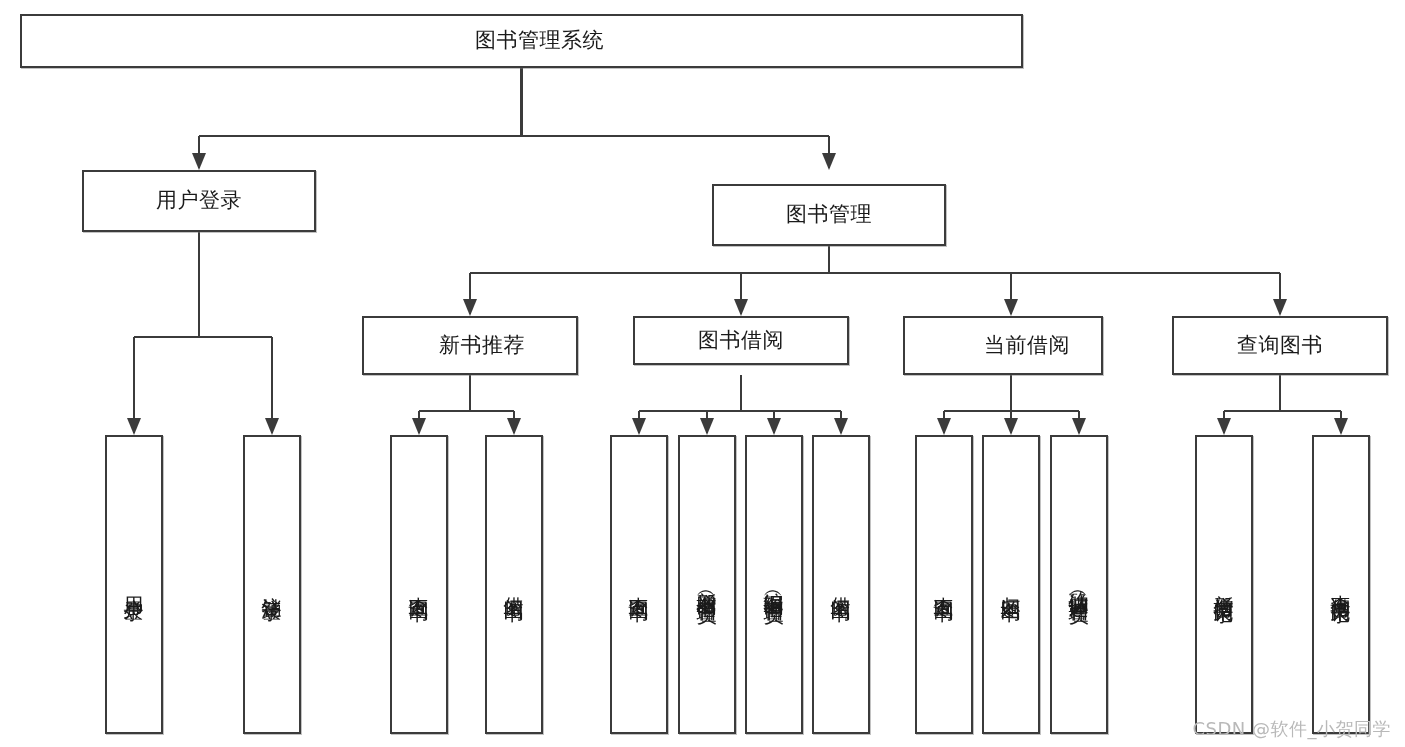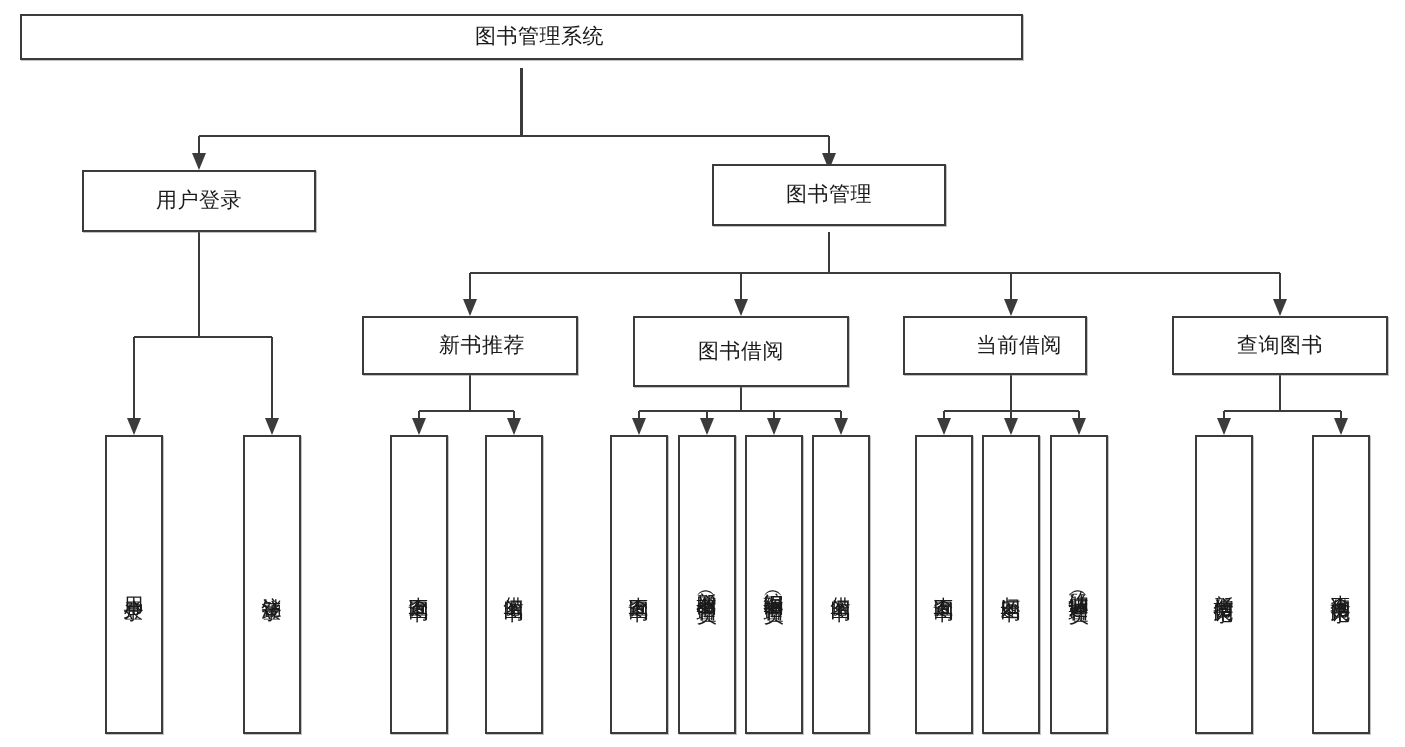--- a/index.html
+++ b/index.html
@@ -117,38 +117,38 @@
       <line x1="1079" y1="411" x2="1079" y2="433" stroke="#3b3b3b" stroke-width="2.6" shape-rendering="crispEdges"></line>
       <path d="M 1072 418 L 1086 418 L 1079 435 Z" fill="#3b3b3b"></path>
       <line x1="1280" y1="375" x2="1280" y2="411" stroke="#3b3b3b" stroke-width="2.6" shape-rendering="crispEdges"></line>
       <line x1="1224" y1="411" x2="1341" y2="411" stroke="#3b3b3b" stroke-width="2.6" shape-rendering="crispEdges"></line>
       <line x1="1224" y1="411" x2="1224" y2="433" stroke="#3b3b3b" stroke-width="2.6" shape-rendering="crispEdges"></line>
       <path d="M 1217 418 L 1231 418 L 1224 435 Z" fill="#3b3b3b"></path>
       <line x1="1341" y1="411" x2="1341" y2="433" stroke="#3b3b3b" stroke-width="2.6" shape-rendering="crispEdges"></line>
       <path d="M 1334 418 L 1348 418 L 1341 435 Z" fill="#3b3b3b"></path>
     </svg>
 
-  <div class="node-box" id="box-root" style="left: 20px; top: 14px; width: 1003px; height: 46px; padding-left: 36px;">
+  <div class="node-box" id="box-root" style="left: 20px; top: 14px; width: 1003px; height: 54px; padding-left: 36px;">
     <span class="node-label">图书管理系统</span>
   </div>
 
   <div class="node-box" id="box-user-login" style="left: 82px; top: 170px; width: 234px; height: 62px;">
     <span class="node-label">用户登录</span>
   </div>
-  <div class="node-box" id="box-book-manage" style="left: 712px; top: 164px; width: 234px; height: 62px; text-align: right;">
+  <div class="node-box" id="box-book-manage" style="left: 712px; top: 184px; width: 234px; height: 62px; text-align: right;">
     <span class="node-label">图书管理</span>
   </div>
 
   <div class="node-box" id="box-new-book-rec" style="left: 362px; top: 316px; width: 216px; height: 59px; padding-left: 24px;">
     <span class="node-label">新书推荐</span>
   </div>
-  <div class="node-box" id="box-book-borrow" style="left: 633px; top: 316px; width: 216px; height: 71px;">
+  <div class="node-box" id="box-book-borrow" style="left: 633px; top: 316px; width: 216px; height: 49px;">
     <span class="node-label">图书借阅</span>
   </div>
-  <div class="node-box" id="box-current-borrow" style="left: 903px; top: 316px; width: 184px; height: 59px; padding-left: 48px;">
+  <div class="node-box" id="box-current-borrow" style="left: 903px; top: 316px; width: 200px; height: 59px; padding-left: 48px;">
     <span class="node-label">当前借阅</span>
   </div>
   <div class="node-box" id="box-borrow-record" style="left: 1172px; top: 316px; width: 216px; height: 59px;">
     <span class="node-label">查询图书</span>
   </div>
 
   <div id="leaf-layer">
       <div class="node-box" style="left: 105px; top: 435px; width: 58px; height: 299px;">
         <span class="node-label vertical">用户登录</span>
       </div>
@@ -183,13 +183,14 @@
         <span class="node-label vertical">确认归还（管理员）</span>
       </div>
       <div class="node-box" style="left: 1195px; top: 435px; width: 58px; height: 299px;">
         <span class="node-label vertical">新增借阅记录</span>
       </div>
       <div class="node-box" style="left: 1312px; top: 435px; width: 58px; height: 299px;">
         <span class="node-label vertical">查询借阅记录</span>
       </div>
     </div>
 
+  <div id="watermark">CSDN @软件_小贺同学</div>
 </div>
 
 </body></html>

